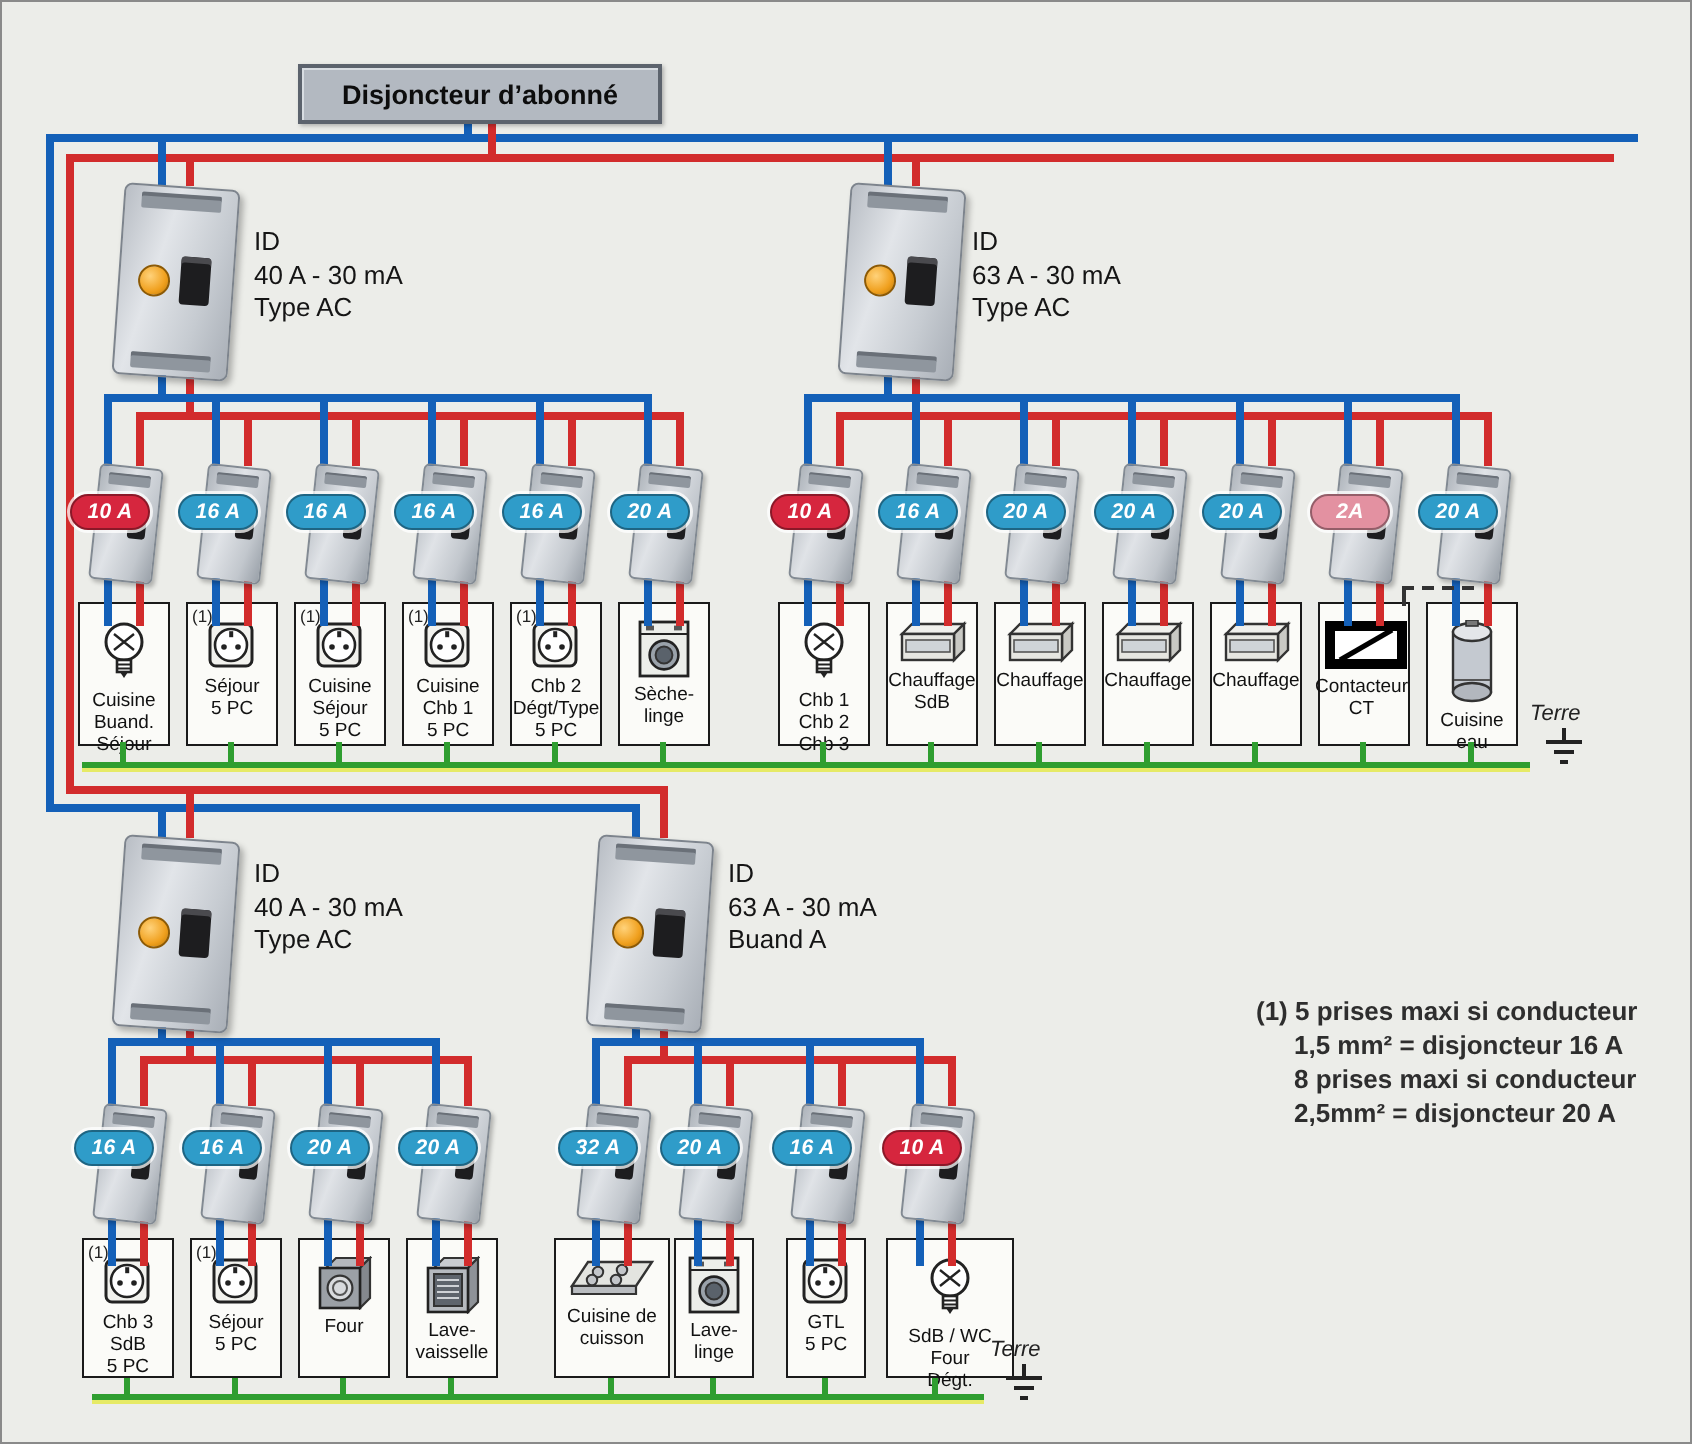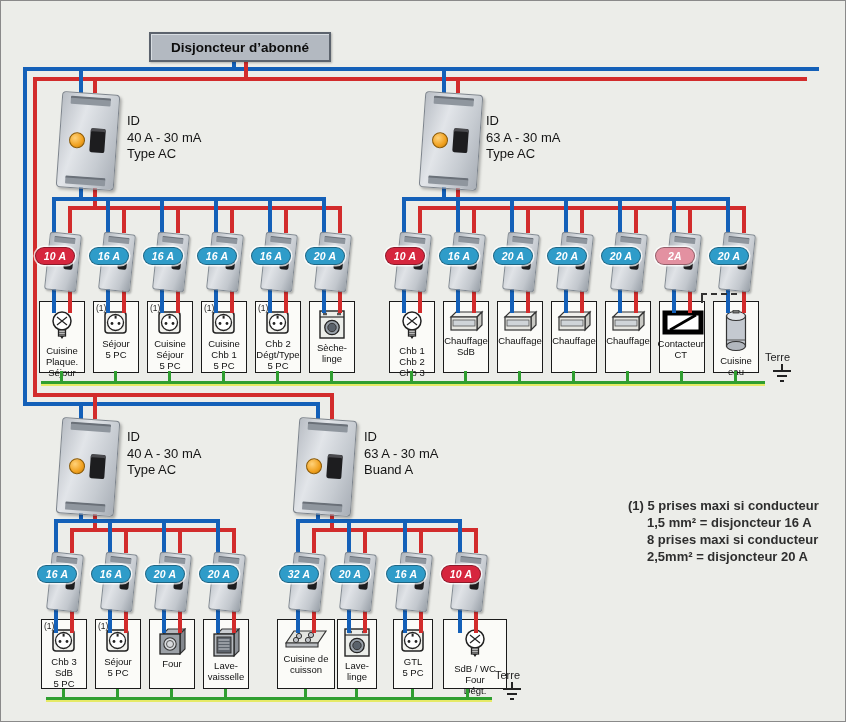--- a/index.html
+++ b/index.html
@@ -23,21 +23,21 @@
   .box{position:absolute;background:#fbfbf8;border:1.4px solid #1a1a1a;z-index:2;display:flex;flex-direction:column;align-items:center;padding-top:6px;box-sizing:border-box;}
   .box .fn{position:absolute;top:1px;left:2px;font-size:8.5px;color:#222;}
   .box .icon{margin-top:2px;z-index:4;}
   .box .icon svg{display:block;}
   .box .lines{margin-top:3px;font-size:9.5px;line-height:11px;text-align:center;color:#111;z-index:4;}
   .rcd-label{position:absolute;font-size:13px;line-height:16.5px;color:#151515;z-index:3;white-space:nowrap;}
   .rcd-label span{display:block;}
   .note{position:absolute;left:627px;top:496px;width:220px;font-size:13px;font-weight:600;color:#2e2e2e;line-height:17px;z-index:3;}
   .note span{display:block;}
   .note span + span{margin-left:19px;}
-  .terre{position:absolute;font-size:11px;color:#222;z-index:3;text-align:right;}
+  .terre{position:absolute;font-size:11px;color:#222;z-index:3;text-align:right;font-style:italic;}
   .dashv{position:absolute;border-left:2px dashed #333;z-index:6;}
   .dashh{position:absolute;border-top:2px dashed #333;z-index:6;}
   .gbar{position:absolute;z-index:1;}
 </style>
 </head>
 <body>
 
 <div class="canvas">
 
   <div class="title-box">Disjoncteur d’abonné</div>
@@ -146,21 +146,21 @@
           <svg width="26" height="32" viewBox="0 0 26 32">
             <circle cx="13" cy="11" r="9" fill="#fff" stroke="#222" stroke-width="1.5"></circle>
             <path d="M8 15 L18 7 M8 7 L18 15" stroke="#222" stroke-width="1.2" fill="none"></path>
             <rect x="9.5" y="20" width="7" height="6" fill="#fff" stroke="#222" stroke-width="1.3"></rect>
             <path d="M9.5 22.2 H16.5 M9.5 24.2 H16.5" stroke="#222" stroke-width="1"></path>
             <path d="M11 26 L15 26 L13 29 Z" fill="#222"></path>
           </svg>
         </span>
         <div class="lines">
           <div>Cuisine</div>
-          <div>Plaque.</div>
+          <div>Buand.</div>
           <div>Séjour</div>
         </div>
       </div>
       <div class="wire g" style="left: 59px; top: 370px; width: 3px; height: 13px;"></div>
       <div class="wire b" style="left: 105px; top: 196px; width: 4px; height: 36px;"></div>
       <div class="wire r" style="left: 121px; top: 205px; width: 4px; height: 27px;"></div>
       <div class="breaker" style="left: 100px; top: 232px;"></div>
       <div class="badge" style="left: 88px; top: 246px; background: rgb(47, 156, 201);">16 A</div>
       <div class="wire b load" style="left: 105px; top: 288px; width: 4px; height: 24px;"></div>
       <div class="wire r load" style="left: 121px; top: 288px; width: 4px; height: 24px;"></div>

